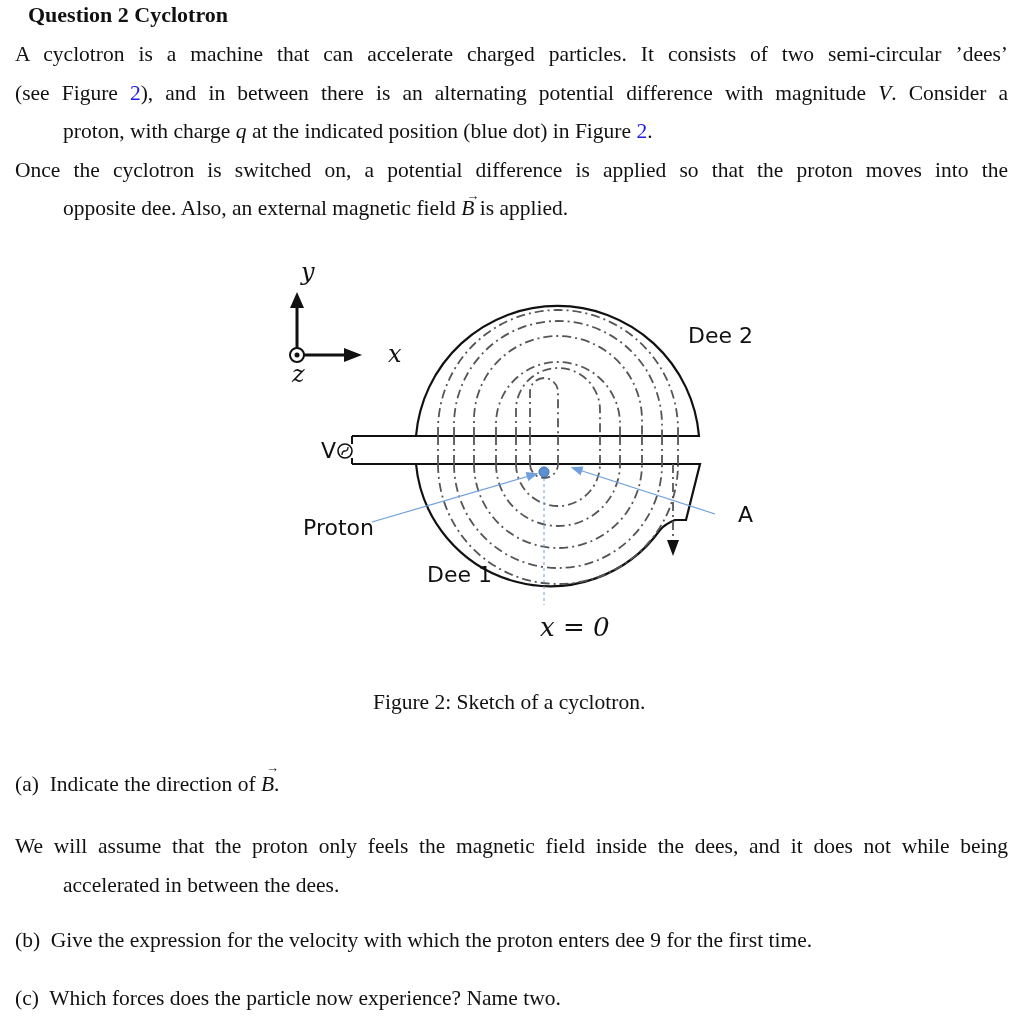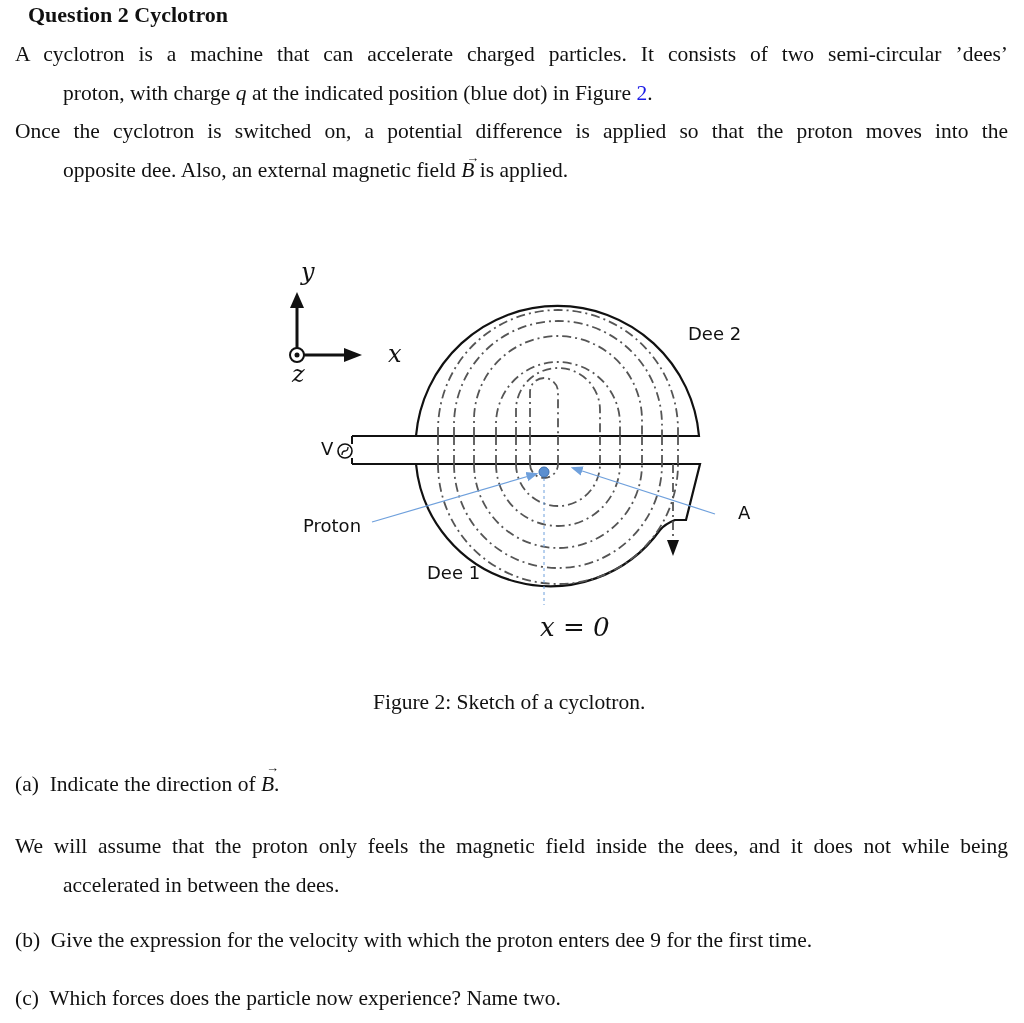--- a/index.html
+++ b/index.html
@@ -7,33 +7,34 @@
          font-family:"Liberation Serif", "DejaVu Serif", serif; color:#111; }
   .abs { position:absolute; white-space:nowrap;margin-left:13px; }
   .title { left:15px; top:2px; font-size:22px; font-weight:bold; }
   .para { position:absolute; left:15px; width:993px; font-size:21.5px; line-height:38.5px; text-align:justify; }
   .para .line { display:block; text-align:justify; text-align-last:justify; height:38.5px; }
   .para .line.last { text-align-last:left;margin-left:48px; }
   .ref { color:#1a1ae6; }
   .ital { font-style:italic; }
   .vec { position:relative; font-style:italic; display:inline-block; }
   .vec::before { content:"\2192"; position:absolute; font-style:normal; font-size:13px; left:5px; top:-12px; }
-  .fig-sans { font-family:"DejaVu Sans", "Liberation Sans", sans-serif; font-size:18px; color:#111; }
+  .fig-sans { font-family:"DejaVu Sans", "Liberation Sans", sans-serif; font-size:22px; color:#111; }
   .fig-ital { font-family:"DejaVu Serif", "Liberation Serif", serif; font-style:italic; font-size:24px; color:#111; }
   .caption { left:360px; top:690px; font-size:21.5px; }
   .q { position:absolute; left:15px; font-size:21.5px; }
   svg.figure { position:absolute; left:0; top:0; }
 </style>
 </head>
 <body>
 
 <div class="abs title">Question 2 Cyclotron</div>
 
 <div class="para" style="top:35px;">
   <span class="line"><span>A cyclotron is a machine that can accelerate charged particles.  It consists of two semi-circular ’dees’</span></span>
+  <span class="line"><span>(see Figure </span><span class="ref">2</span><span>), and in between there is an alternating potential difference with magnitude </span><span class="ital">V</span><span>. Consider a</span></span>
   <span class="line last"><span>proton, with charge </span><span class="ital">q</span><span> at the indicated position (blue dot) in Figure </span><span class="ref">2</span><span>.</span></span>
   <span class="line"><span>Once the cyclotron is switched on, a potential difference is applied so that the proton moves into the</span></span>
   <span class="line last"><span>opposite dee. Also, an external magnetic field </span><span class="vec">B</span><span> is applied.</span></span>
 </div>
 
 <svg class="figure" width="1024" height="1023" viewBox="0 0 1024 1023">
   <defs>
     <marker id="arrowBlack" markerWidth="10" markerHeight="10" refX="5" refY="5" orient="auto">
       <path d="M0,0 L10,5 L0,10 z" fill="#111"></path>
     </marker>

